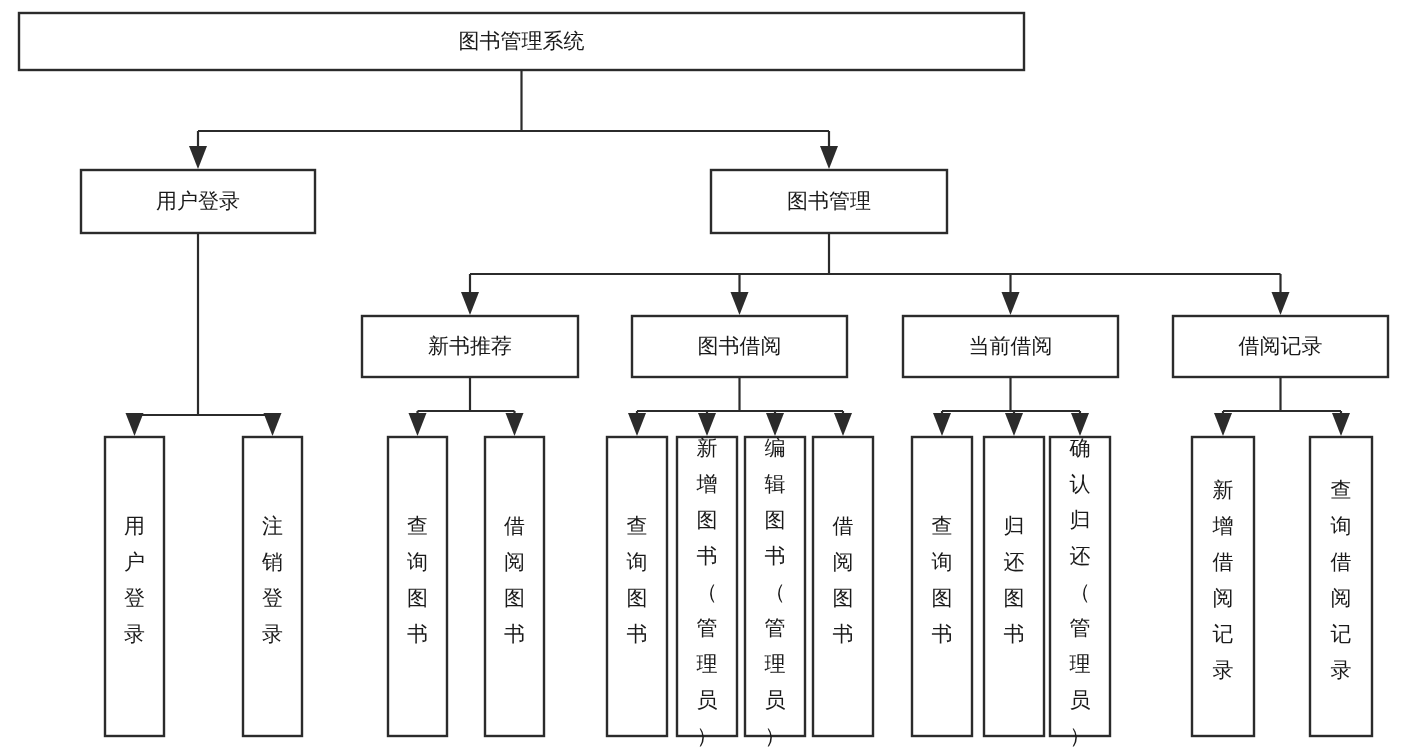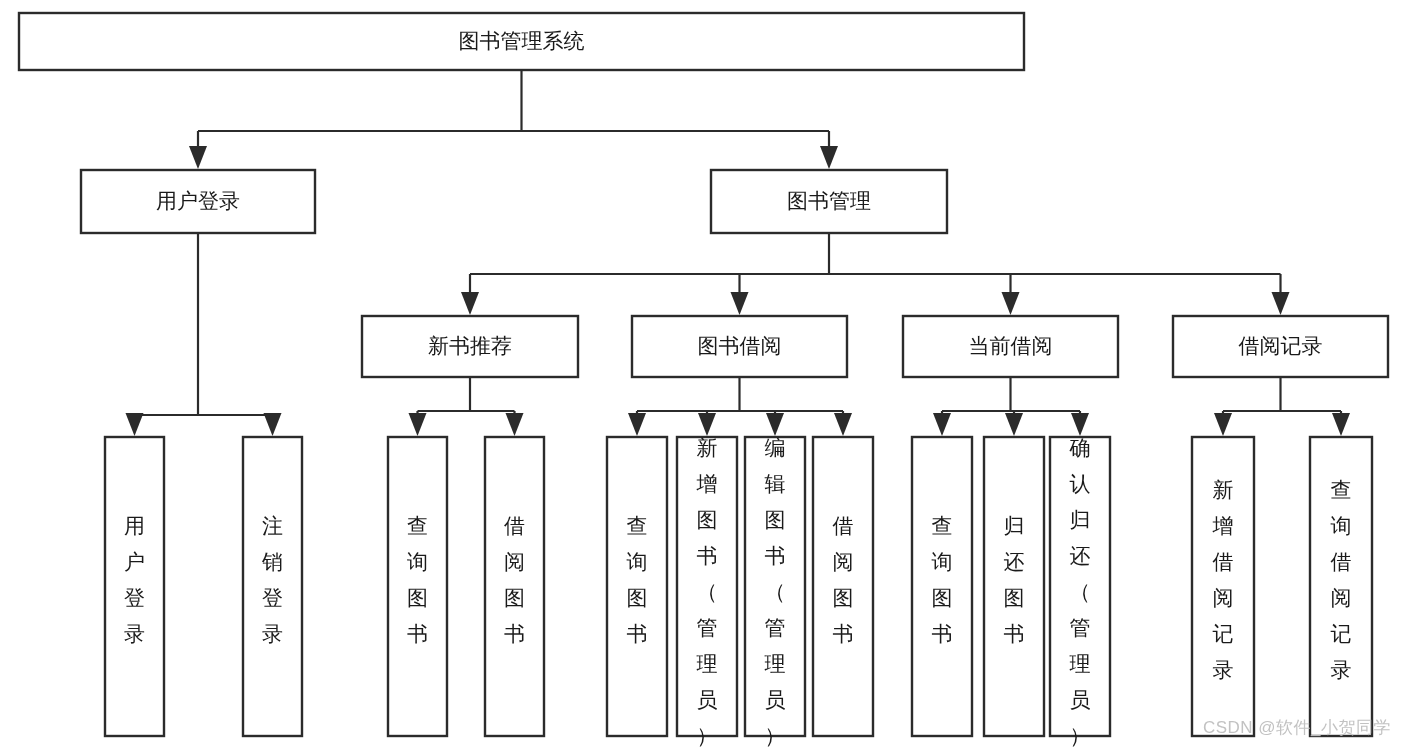--- a/index.html
+++ b/index.html
@@ -199,14 +199,13 @@
         <g>
           <rect x="1192" y="437" width="62" height="299" class="node-rect"></rect>
           <text x="1223" y="0" class="node-label-v"><tspan x="1223" y="496.5">新</tspan><tspan x="1223" y="532.5">增</tspan><tspan x="1223" y="568.5">借</tspan><tspan x="1223" y="604.5">阅</tspan><tspan x="1223" y="640.5">记</tspan><tspan x="1223" y="676.5">录</tspan></text>
         </g>
         <g>
           <rect x="1310" y="437" width="62" height="299" class="node-rect"></rect>
           <text x="1341" y="0" class="node-label-v"><tspan x="1341" y="496.5">查</tspan><tspan x="1341" y="532.5">询</tspan><tspan x="1341" y="568.5">借</tspan><tspan x="1341" y="604.5">阅</tspan><tspan x="1341" y="640.5">记</tspan><tspan x="1341" y="676.5">录</tspan></text>
         </g>
       </g>
     </svg>
-  <div class="watermark">CSDN @软件_小贺同学</div>
 </div>
 
 </body></html>

